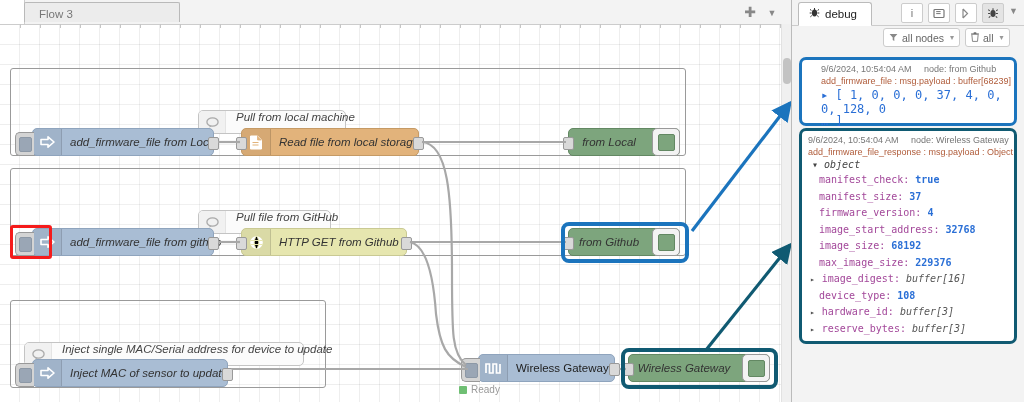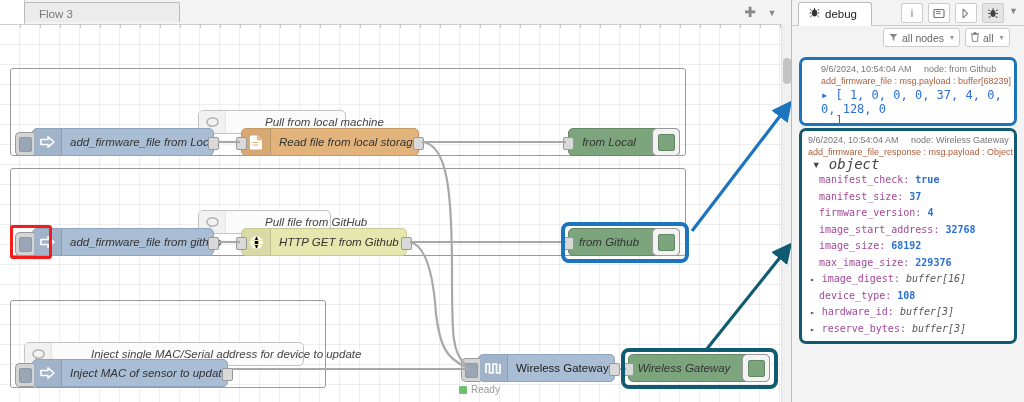--- a/index.html
+++ b/index.html
@@ -71,21 +71,21 @@
   
   .dbg-tail{width:30px;height:100%;display:flex;align-items:center;justify-content:center;flex:0 0 30px;}
   .dbg-lines{width:10px;height:15px;display:flex;flex-direction:column;justify-content:space-between;}
   .dbg-lines span{display:block;height:1.6px;background:#fff;}
   .dbg-btn{position:absolute;right:-1px;top:-1px;width:28px;height:28px;background:#f3f3f3;border:1px solid #999;border-radius:5px;
      display:flex;align-items:center;justify-content:center;box-sizing:border-box;}
   .dbg-btn i{width:15px;height:15px;background:#7da57d;border:1px solid #638863;border-radius:2px;display:block;}
 
   
   .comment{position:absolute;height:24px;background:#fbfbfb;border:1px solid #c4c4c4;border-radius:5px;
-    display:flex;align-items:center;box-sizing:border-box;gap:29px;}
+    display:flex;align-items:flex-start;box-sizing:border-box;}
   .comment .cicon{width:26px;height:100%;display:flex;align-items:center;justify-content:center;border-right:1px solid #e4e4e4;background:#f1f1f1;border-radius:4px 0 0 4px;flex:0 0 26px;}
   .comment .label{font-size:11.5px;font-style:italic;color:#444;padding:0 10px;white-space:nowrap;}
 
   
   .status{position:absolute;font-size:10px;color:#999;display:flex;align-items:center;gap:4px;}
   .status .dot{width:8px;height:8px;background:#6fbf73;border-radius:1px;display:inline-block;}
 
   
   .ring{position:absolute;border-radius:8px;box-sizing:border-box;pointer-events:none;}
   .ring.blue{border:4px solid #1b74bd;}
@@ -114,21 +114,21 @@
   .msg.b-teal{border:3px solid #105a72;}
   .msg-head{font-size:9px;color:#767676;white-space:nowrap;}
   .msg-head .nodename{margin-left:10px;}
   .msg-topic{font-size:9px;color:#b05c3a;white-space:nowrap;margin-top:2px;}
   .msg-body{font-family:"DejaVu Sans Mono",monospace;font-size:12px;color:#2a6fd6;margin-top:2px;line-height:14px;}
   .kv{font-family:"DejaVu Sans Mono",monospace;font-size:10px;line-height:15.5px;white-space:nowrap;}
   .kv .k{color:#a3489a;}
   .kv .v{color:#2a6fd6;font-weight:bold;text-align:center;}
   .kv .vb{color:#555;font-style:italic;}
   .kv .arrow{color:#555;font-size:8px;margin-right:2px;}
-  .objline{font-family:"DejaVu Sans Mono",monospace;font-size:14px;color:#444;font-style:italic;line-height:15px;}
+  .objline{font-family:"DejaVu Sans Mono",monospace;font-size:10px;color:#444;font-style:italic;line-height:15px;}
 </style>
 </head>
 <body>
 
 <div id="app">
 
   <div id="editor">
 
     <div id="tabbar">
       <div class="leftstub"></div>

